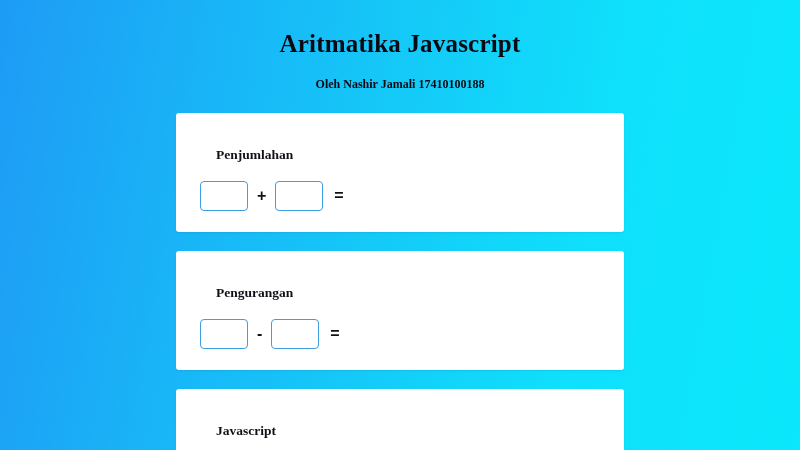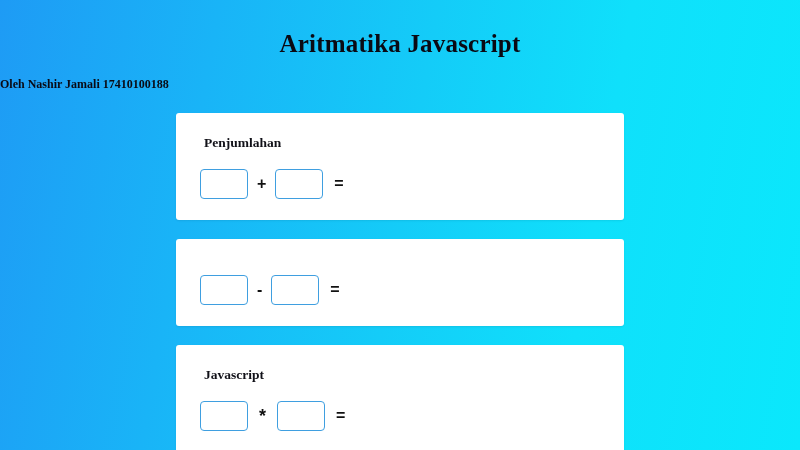--- a/index.html
+++ b/index.html
@@ -22,21 +22,21 @@
   .page-title {
     text-align: center;
     font-family: "Liberation Serif", serif;
     font-weight: bold;
     font-size: 25px;
     color: #0a0a14;
     margin: 0 0 0 0;
     letter-spacing: 0.2px;
   }
   .page-subtitle {
-    text-align: left;
+    text-align: center;
     font-family: "Liberation Serif", serif;
     font-weight: bold;
     font-size: 12px;
     color: #0a0a14;
     margin-top: 19px;
   }
   .cards {
     margin-top: 21px;
     display: flex;
     flex-direction: column;
@@ -49,21 +49,21 @@
     border-radius: 3px;
     box-sizing: border-box;
     padding: 18px 24px 20px 24px;
     box-shadow: 0 1px 2px rgba(0,0,0,0.08);
   }
   .card-title {
     font-family: "Liberation Serif", serif;
     font-weight: bold;
     font-size: 13.5px;
     color: #111118;
-    margin: 4px;
+    margin: 16px;
   }
   .calc-row {
     margin-top: 17px;
     display: flex;
     align-items: center;
     height: 32px;
   }
   .num-input {
     width: 48px;
     height: 30px;
@@ -119,20 +119,21 @@
       <div class="calc-row">
         <input class="num-input" type="text" value="" style="">
         <span class="op">+</span>
         <input class="num-input" type="text" value="" style="">
         <span class="eq">=</span>
         <span class="result"></span>
       </div>
     </div>
 
     <div class="card">
+      <div class="card-title">Pengurangan</div>
       <div class="calc-row">
         <input class="num-input" type="text" value="" style="">
         <span class="op">-</span>
         <input class="num-input" type="text" value="" style="">
         <span class="eq">=</span>
         <span class="result"></span>
       </div>
     </div>
 
     <div class="card">

